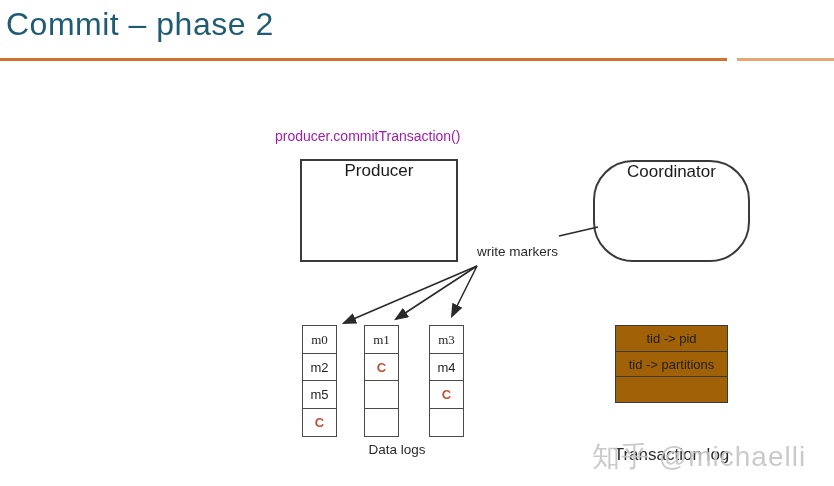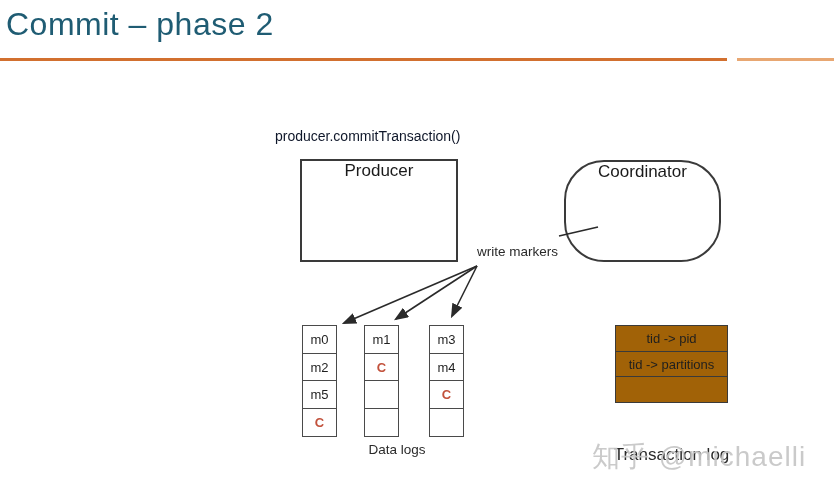--- a/index.html
+++ b/index.html
@@ -7,35 +7,35 @@
     position:relative;width:834px;height:486px;background:#ffffff;overflow:hidden;
     font-family:"Liberation Sans","DejaVu Sans",sans-serif;color:#1a1a1a;padding-left:44px;
   }
   .title{
     position:absolute;left:6px;top:6px;margin:0;font-size:32px;font-weight:400;
     color:var(--title,#1f5c73);letter-spacing:0.5px;
   }
   .rule{position:absolute;top:58px;height:3px;}
   .rule-main{left:0;width:727px;background:var(--accent,#d2702f);}
   .rule-tail{left:737px;width:97px;background:var(--accent-light,#e8a772);}
-  .code-label{position:absolute;left:275px;top:128px;font-size:14px;color:#0f172a;}
+  .code-label{position:absolute;left:275px;top:128px;font-size:14px;color:#a21caf;}
   .node{
     position:absolute;border:2px solid #3a3a3a;display:flex;align-items:flex-start;justify-content:center;
     font-size:17px;background:#fff;box-sizing:border-box;
   }
   .producer{left:300px;top:159px;width:158px;height:103px;}
-  .coordinator{left:564px;top:160px;width:157px;height:102px;border-radius:40px;}
+  .coordinator{left:593px;top:160px;width:157px;height:102px;border-radius:40px;}
   .write-markers{position:absolute;left:477px;top:244px;font-size:13.5px;color:#2a2a2a;}
   .overlay{position:absolute;left:0;top:0;pointer-events:none;}
   .log-col{position:absolute;top:325px;width:35px;}
   .log-cell{
     box-sizing:border-box;width:35px;height:29px;border:1.5px solid #4a4a4a;margin-top:-1.5px;
     display:flex;align-items:center;justify-content:center;font-size:13px;background:#fff;color:#1f1f1f;
   }
-  .log-cell:first-child{margin-top:0;}
+  .log-cell:first-child{margin-top:0;font-family:Liberation Serif, serif;}
   .log-cell.marker{color:var(--marker,#c2513b);font-weight:700;}
   .caption{position:absolute;font-size:13.5px;color:#2a2a2a;}
   .caption-datalogs{left:322px;top:442px;width:150px;text-align:center;}
   .txn-table{position:absolute;left:615px;top:325px;width:113px;}
   .txn-row{
     box-sizing:border-box;width:113px;height:27px;border:1.5px solid #3a3a3a;margin-top:-1.5px;
     display:flex;align-items:center;justify-content:center;font-size:13px;background:#a16207;color:#1f1f1f;
   }
   .txn-row:first-child{margin-top:0;}
   .caption-txnlog{left:609px;top:445px;width:125px;text-align:center;font-size:17px;}

